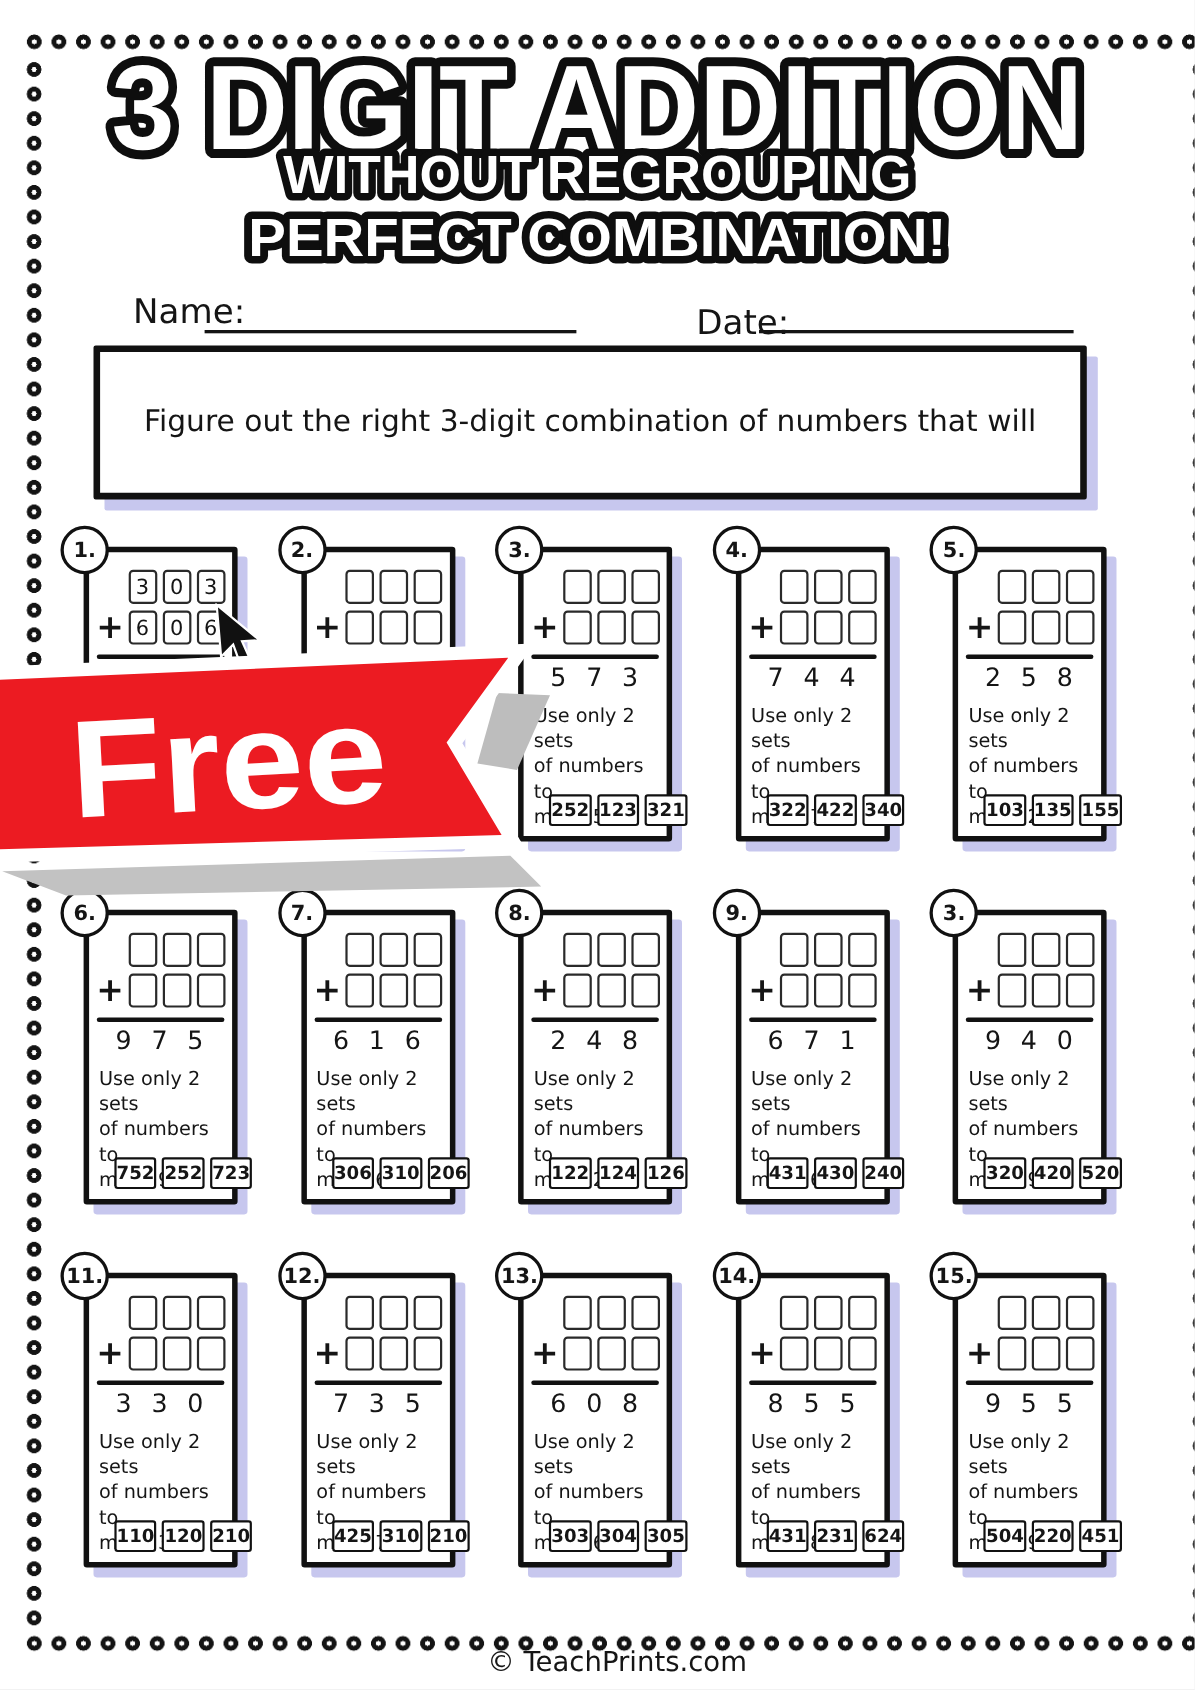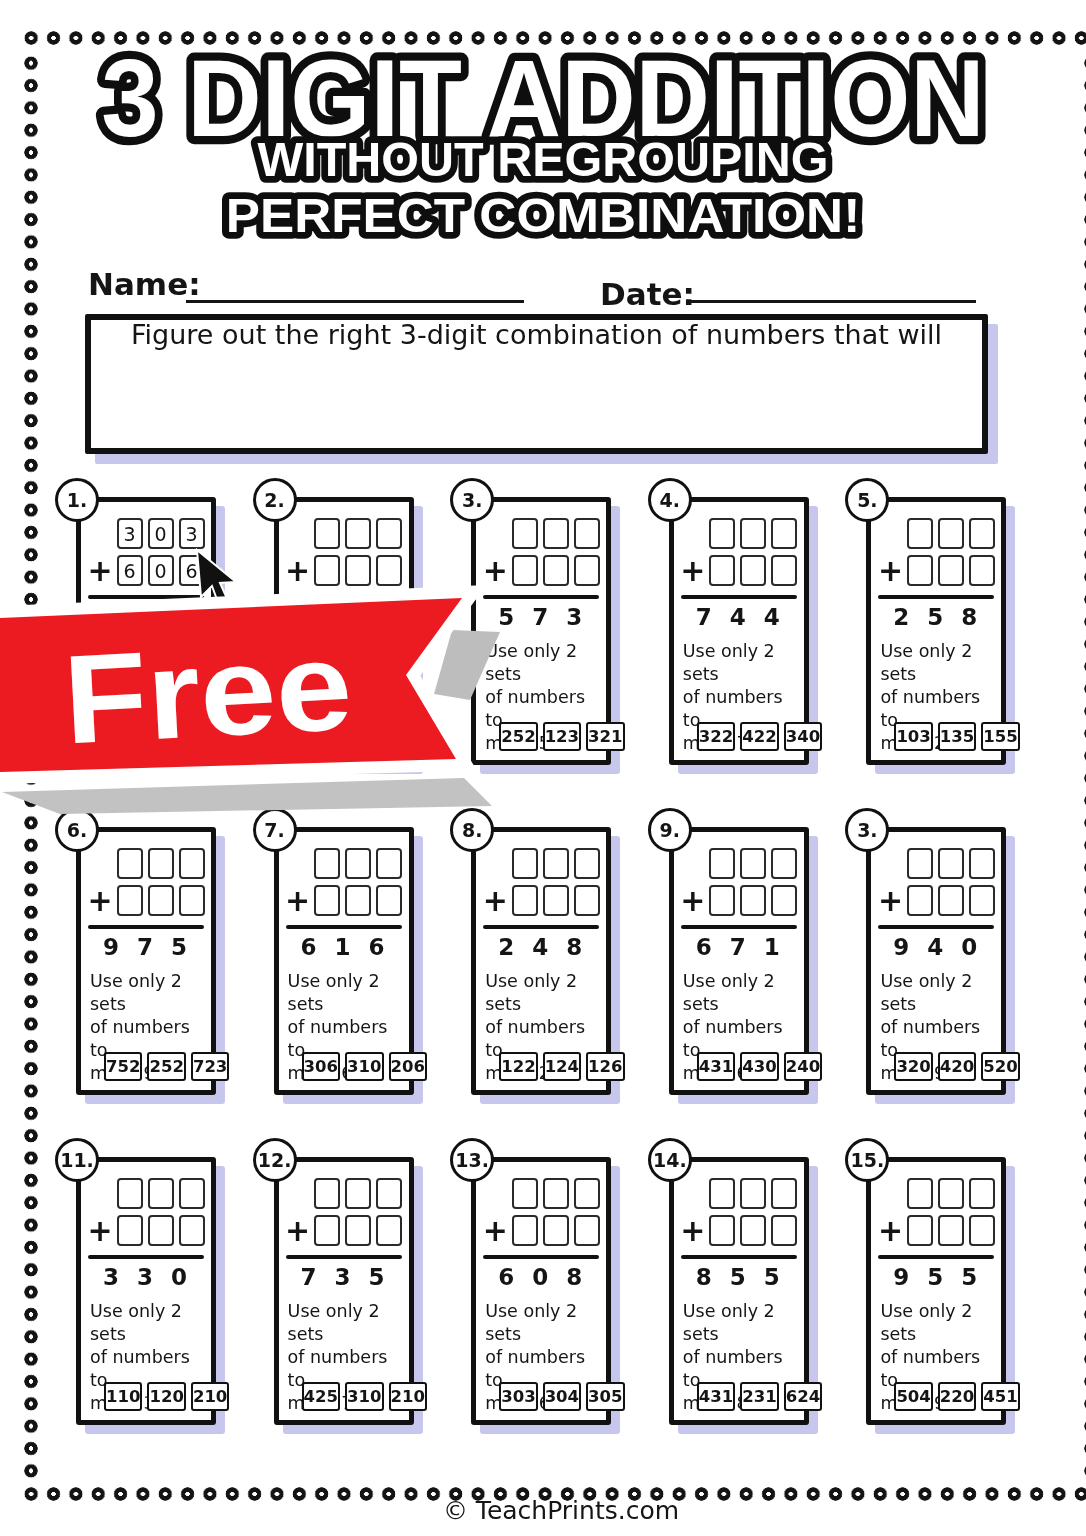--- a/index.html
+++ b/index.html
@@ -32,33 +32,33 @@
 
   
   .title-svg{position:absolute;left:0;top:42px;width:1086px;height:205px;z-index:6;}
   .title-svg text{
     font-family:"Liberation Sans","DejaVu Sans",sans-serif;
     font-weight:bold;fill:#ffffff;stroke:#0e0e0e;
     paint-order:stroke;stroke-linejoin:round;
   }
 
   
-  .field-label{position:absolute;font-size:31px;font-weight:bold;z-index:6;}
+  .field-label{position:absolute;font-size:31px;font-weight:normal;z-index:6;margin-left:33px;}
   .name-label{left:88px;top:266px;}
   .date-label{left:600px;top:276px;}
   .write-line{position:absolute;height:34px;border-bottom:3px solid #141414;z-index:6;}
   .name-line{left:186px;top:266px;width:338px;}
   .date-line{left:690px;top:266px;width:286px;}
 
   
   .instruction-box{
     position:absolute;left:85px;top:314px;width:891px;height:128px;
     background:#fff;border:6px solid #111;border-radius:2px;
     box-shadow:10px 10px 0 #c7c7ee;
-    display:flex;flex-direction:column;align-items:center;
+    display:flex;flex-direction:column;justify-content:center;align-items:center;
     gap:14px;z-index:6;text-align:center;
     font-size:27px;line-height:1.1;
   }
 
   
   .cards-grid{
     position:absolute;left:76px;top:497px;z-index:10;
     display:grid;grid-template-columns:repeat(5,140px);
     column-gap:57.6px;row-gap:62px;
   }
@@ -77,21 +77,21 @@
   .add-row{display:flex;gap:5px;align-items:center;}
   .spacer{width:24px;}
   .plus{width:24px;font-size:30px;font-weight:bold;line-height:1;text-align:center;}
   .dbox{
     width:22px;height:27px;border:2px solid #2a2a2a;border-radius:4px;background:#fff;
     display:flex;align-items:center;justify-content:center;font-size:19px;font-weight:500;
   }
   .sum-line{width:116px;height:4px;background:#111;margin:9px auto 5px;border-radius:2px;}
   .sum-val{
     text-align:center;font-size:23px;height:30px;
-    letter-spacing:18px;padding-left:16px;font-weight:bold;
+    letter-spacing:18px;padding-left:16px;
   }
   .instr{margin:6px 2px 0 9px;font-size:17.5px;line-height:1.32;}
   .options{
     position:absolute;left:5px;right:5px;bottom:9px;
     display:flex;justify-content:space-between;gap:5px;margin-left:18px;
   }
   .opt{
     flex:1;border:2.5px solid #111;border-radius:3px;min-height:25px;background:#fff;
     display:flex;align-items:center;justify-content:center;
     font-size:16.5px;font-weight:bold;

